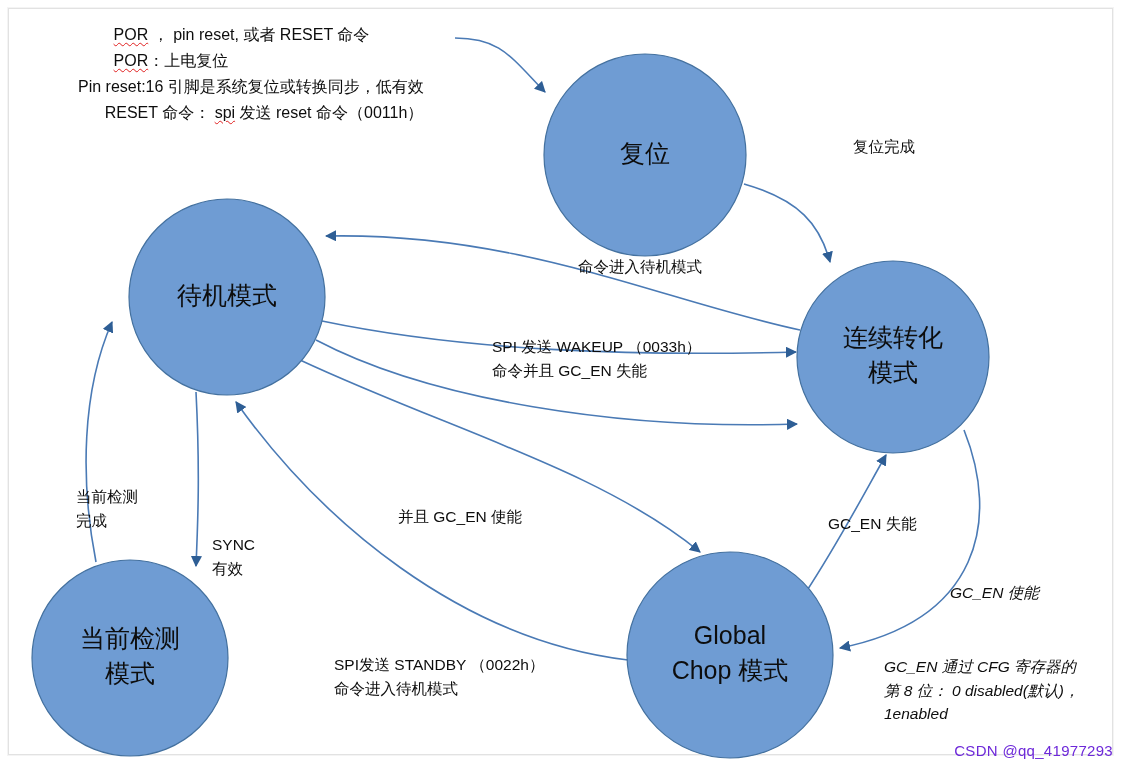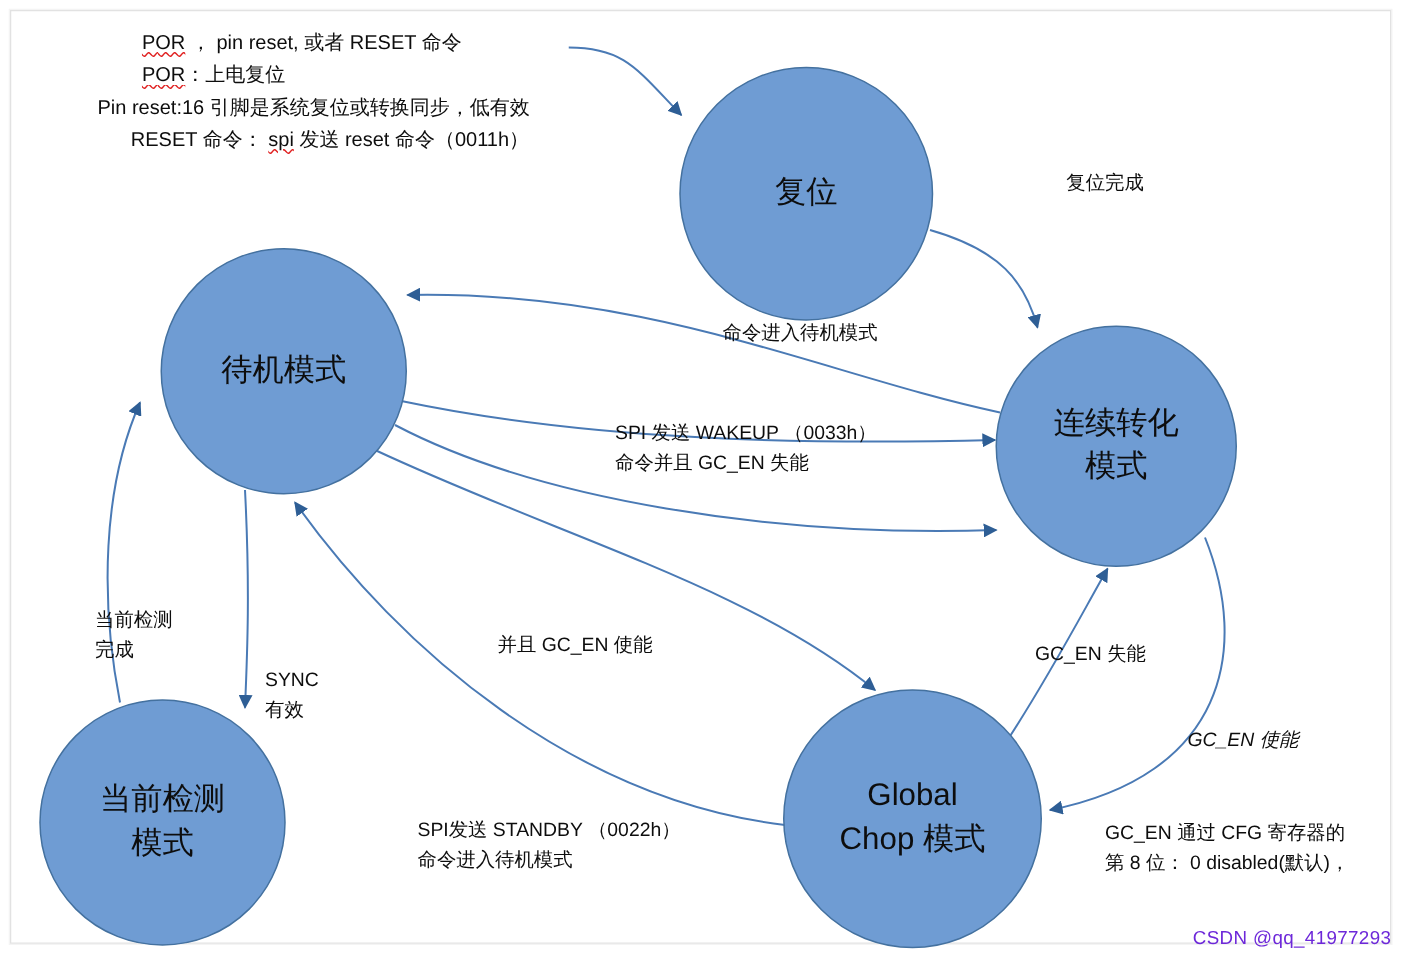--- a/index.html
+++ b/index.html
@@ -118,17 +118,17 @@
       <div class="note" style="left: 78px; top: 22px;"><div>        <span class="sp">POR</span> ， pin reset, 或者 RESET 命令</div><div>        <span class="sp">POR</span>：上电复位</div><div>Pin reset:16 引脚是系统复位或转换同步，低有效</div><div>      RESET 命令： <span class="sp">spi</span> 发送 reset 命令（0011h）</div></div>
       <div class="edge-label" style="left: 853px; top: 135px;"><div>复位完成</div></div>
       <div class="edge-label" style="left: 578px; top: 255px;"><div>命令进入待机模式</div></div>
       <div class="edge-label" style="left: 448px; top: 335px; margin-left: 44px;"><div>SPI 发送 <span class="sp">WAKEUP</span> （0033h）</div><div>命令并且 <span class="sp">GC_EN</span> 失能</div></div>
       <div class="edge-label" style="left: 76px; top: 485px;"><div>当前检测</div><div>完成</div></div>
       <div class="edge-label" style="left: 212px; top: 533px;"><div>SYNC</div><div>有效</div></div>
       <div class="edge-label" style="left: 398px; top: 505px;"><div>并且 <span class="sp">GC_EN</span> 使能</div></div>
       <div class="edge-label" style="left: 828px; top: 512px;"><div><span class="sp">GC_EN</span> 失能</div></div>
       <div class="edge-label" style="left: 950px; top: 581px; font-style: italic;"><div><span class="sp">GC_EN</span> 使能</div></div>
       <div class="edge-label" style="left: 334px; top: 653px;"><div>SPI发送 STANDBY （0022h）</div><div>命令进入待机模式</div></div>
-      <div class="edge-label" style="left: 884px; top: 655px;"><div><span class="sp">GC_EN</span> 通过 <span class="sp">CFG</span> 寄存器的</div><div>第 8 位： 0 disabled(默认)，</div></div>
+      <div class="edge-label" style="left: 884px; top: 655px; font-style: italic;"><div><span class="sp">GC_EN</span> 通过 <span class="sp">CFG</span> 寄存器的</div><div>第 8 位： 0 disabled(默认)，</div><div>1enabled</div></div>
     </div>
 
   <div class="watermark">CSDN @qq_41977293</div>
 </div>
 
 </body></html>

